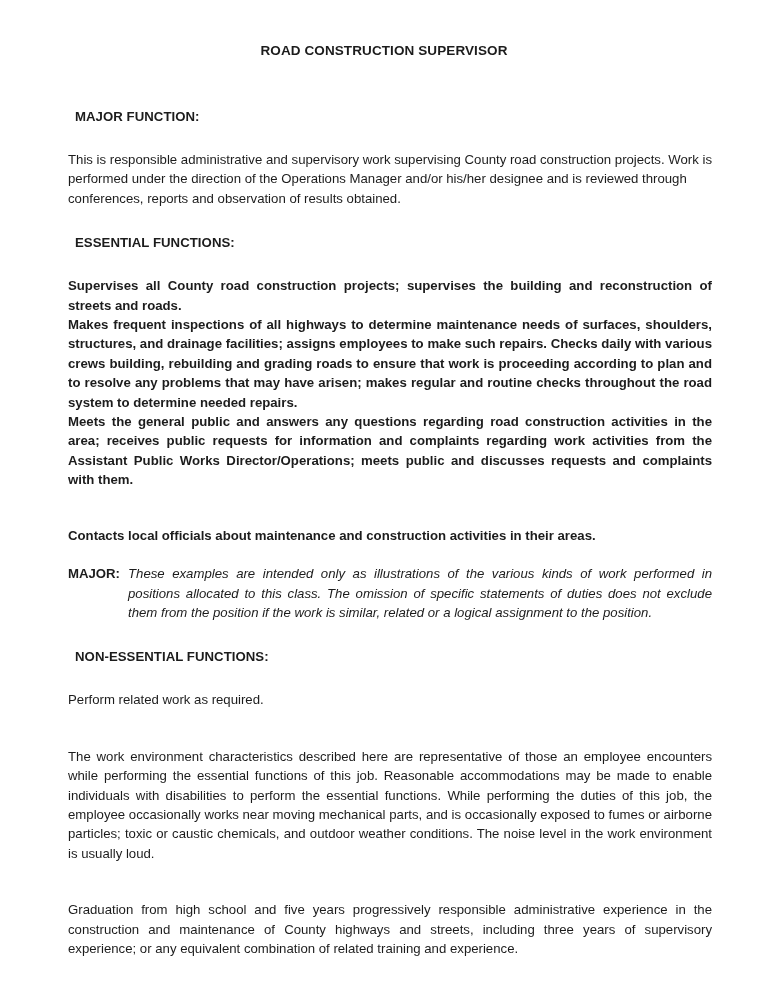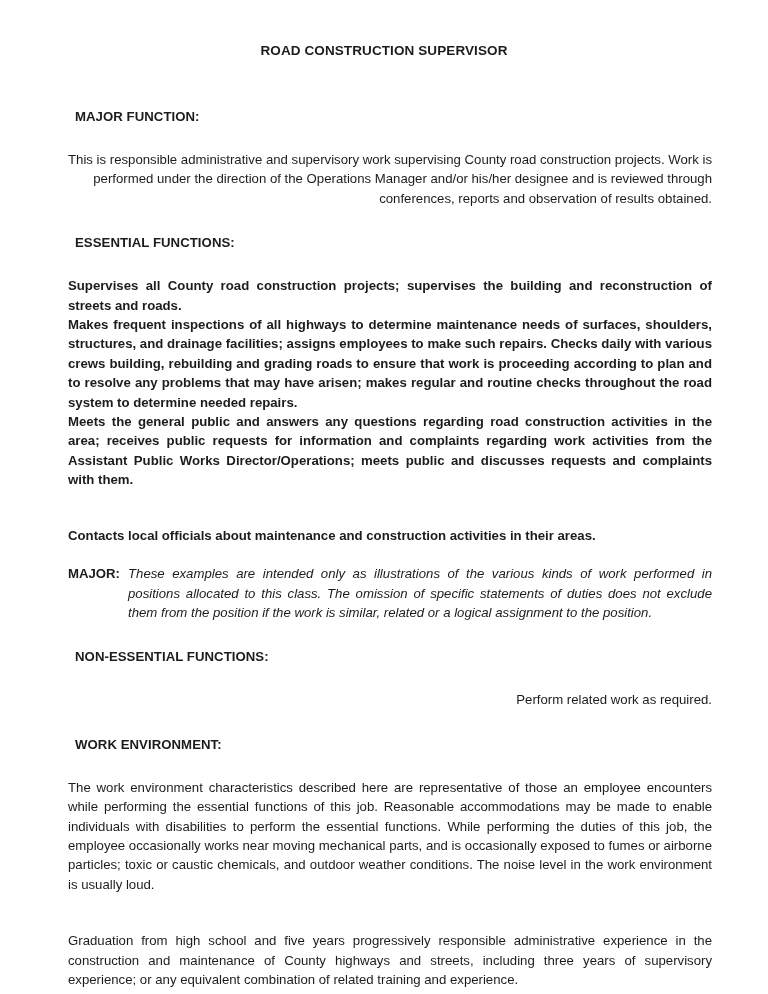--- a/index.html
+++ b/index.html
@@ -42,21 +42,21 @@
   }
   .body-text {
     font-size: 13.2px;
     line-height: 19.4px;
     text-align: justify;
     margin: 0;
     width: 644px;
     hyphens: none;
   }
   .body-text.flush {
-    text-align: right;
+    text-align: left;
   }
   .gap-title-to-major { height: 41px; }
   .gap-heading-to-body { height: 18px; }
   .gap-body-to-heading { height: 19px; }
   .gap-block { height: 19px; }
 
   .note-block {
     display: flex;
     width: 644px;
     font-size: 13.2px;
@@ -127,21 +127,20 @@
   <div class="gap-block"></div>
 
   <h2 class="section-heading">NON-ESSENTIAL FUNCTIONS:</h2>
 
   <div class="gap-heading-to-body"></div>
 
   <p class="body-text flush">Perform related work as required.</p>
 
   <div class="gap-body-to-heading"></div>
 
-  <h2 class="section-heading">WORK ENVIRONMENT:</h2>
 
   <div class="gap-heading-to-body"></div>
 
   <p class="body-text">The work environment characteristics described here are representative of those an employee encounters while performing the essential functions of this job. Reasonable accommodations may be made to enable individuals with disabilities to perform the essential functions.  While performing the duties of this job, the employee occasionally works near moving mechanical parts, and is occasionally exposed to fumes or airborne particles; toxic or caustic chemicals, and outdoor weather conditions.  The noise level in the work environment is usually loud.</p>
 
   <div class="gap-body-to-heading"></div>
 
 
   <div class="gap-heading-to-body"></div>
 

